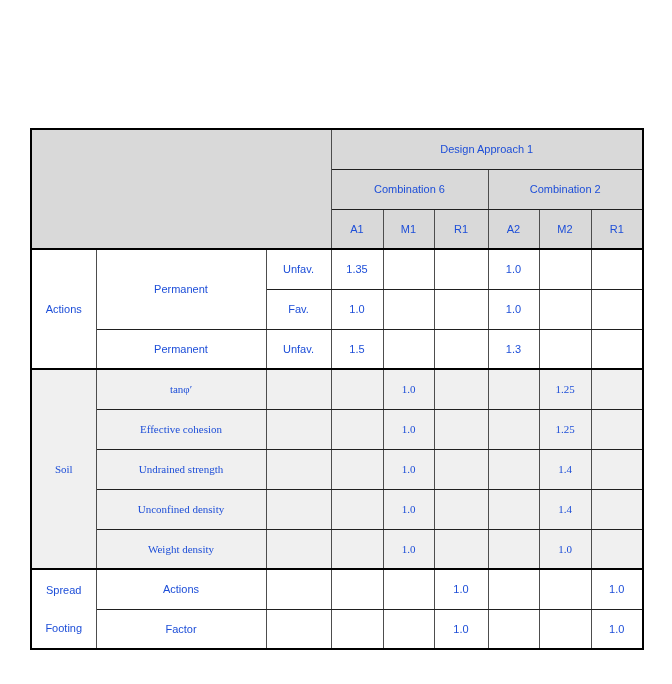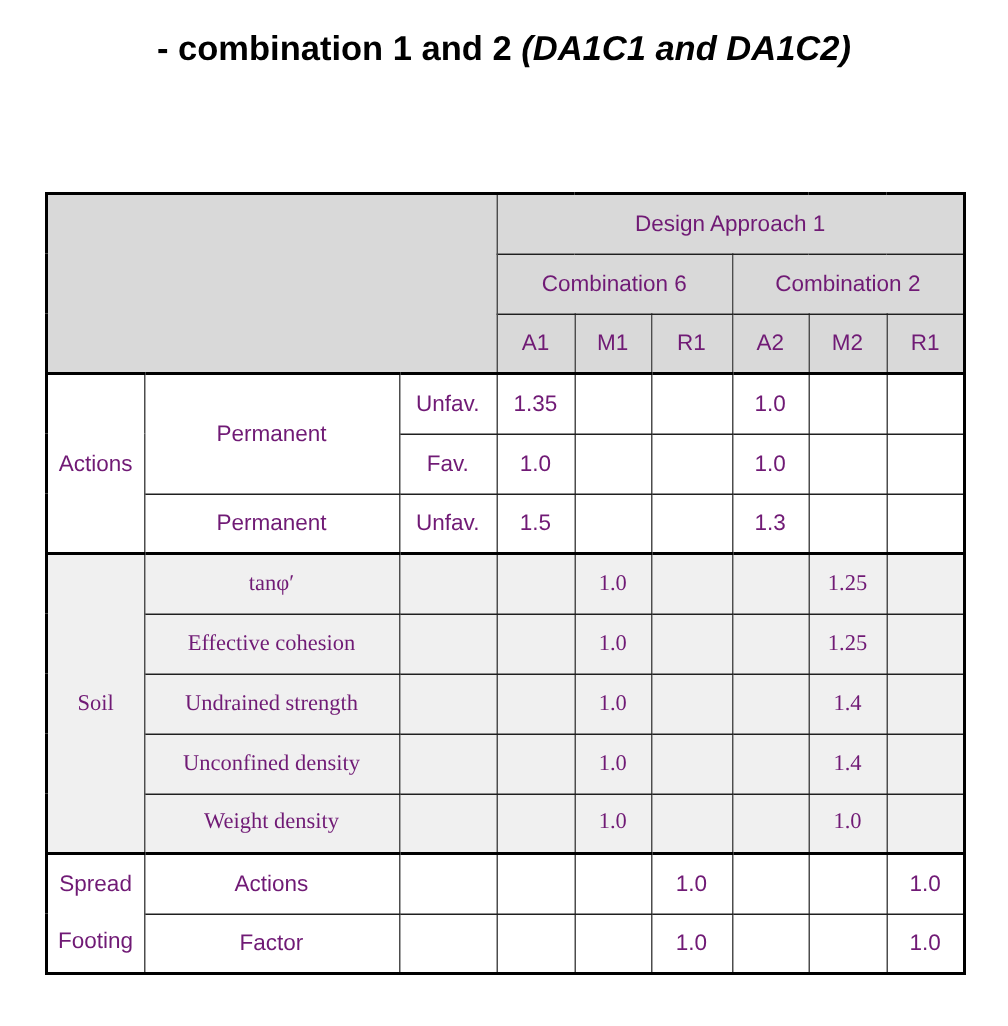--- a/index.html
+++ b/index.html
@@ -25,22 +25,22 @@
 
   
   .table-wrap {
     position: absolute;
     left: 30px;
     top: 128px;
   }
   table.factors {
     border-collapse: collapse;
     table-layout: fixed;
-    font-size: 15px;
-    color: #701a75;
+    font-size: 11px;
+    color: #1d4ed8;
   }
   table.factors th,
   table.factors td {
     border-top: 1px solid #1f1f1f;
     border-bottom: 1px solid #1f1f1f;
     border-left: 1px solid #4d4d4d;
     border-right: 1px solid #4d4d4d;
     text-align: center;
     vertical-align: middle;
     font-weight: normal;
@@ -63,21 +63,20 @@
 
   
   tr.soil > td, td.soil-group { background: #f0f0f0; font-family: Liberation Serif, serif; }
 
   .wrap-label { line-height: 38px; }
 </style>
 </head>
 <body>
 
 <div class="title-block">
-  <div class="title-line2"><span>- combination 1 and 2 </span><em>(DA1C1 and DA1C2)</em></div>
 </div>
 
 <div class="table-wrap">
 <table class="factors">
   <colgroup>
     <col style="width:65px">
         <col style="width:170px">
         <col style="width:65px">
     <col style="width:52px">
         <col style="width:51px">

